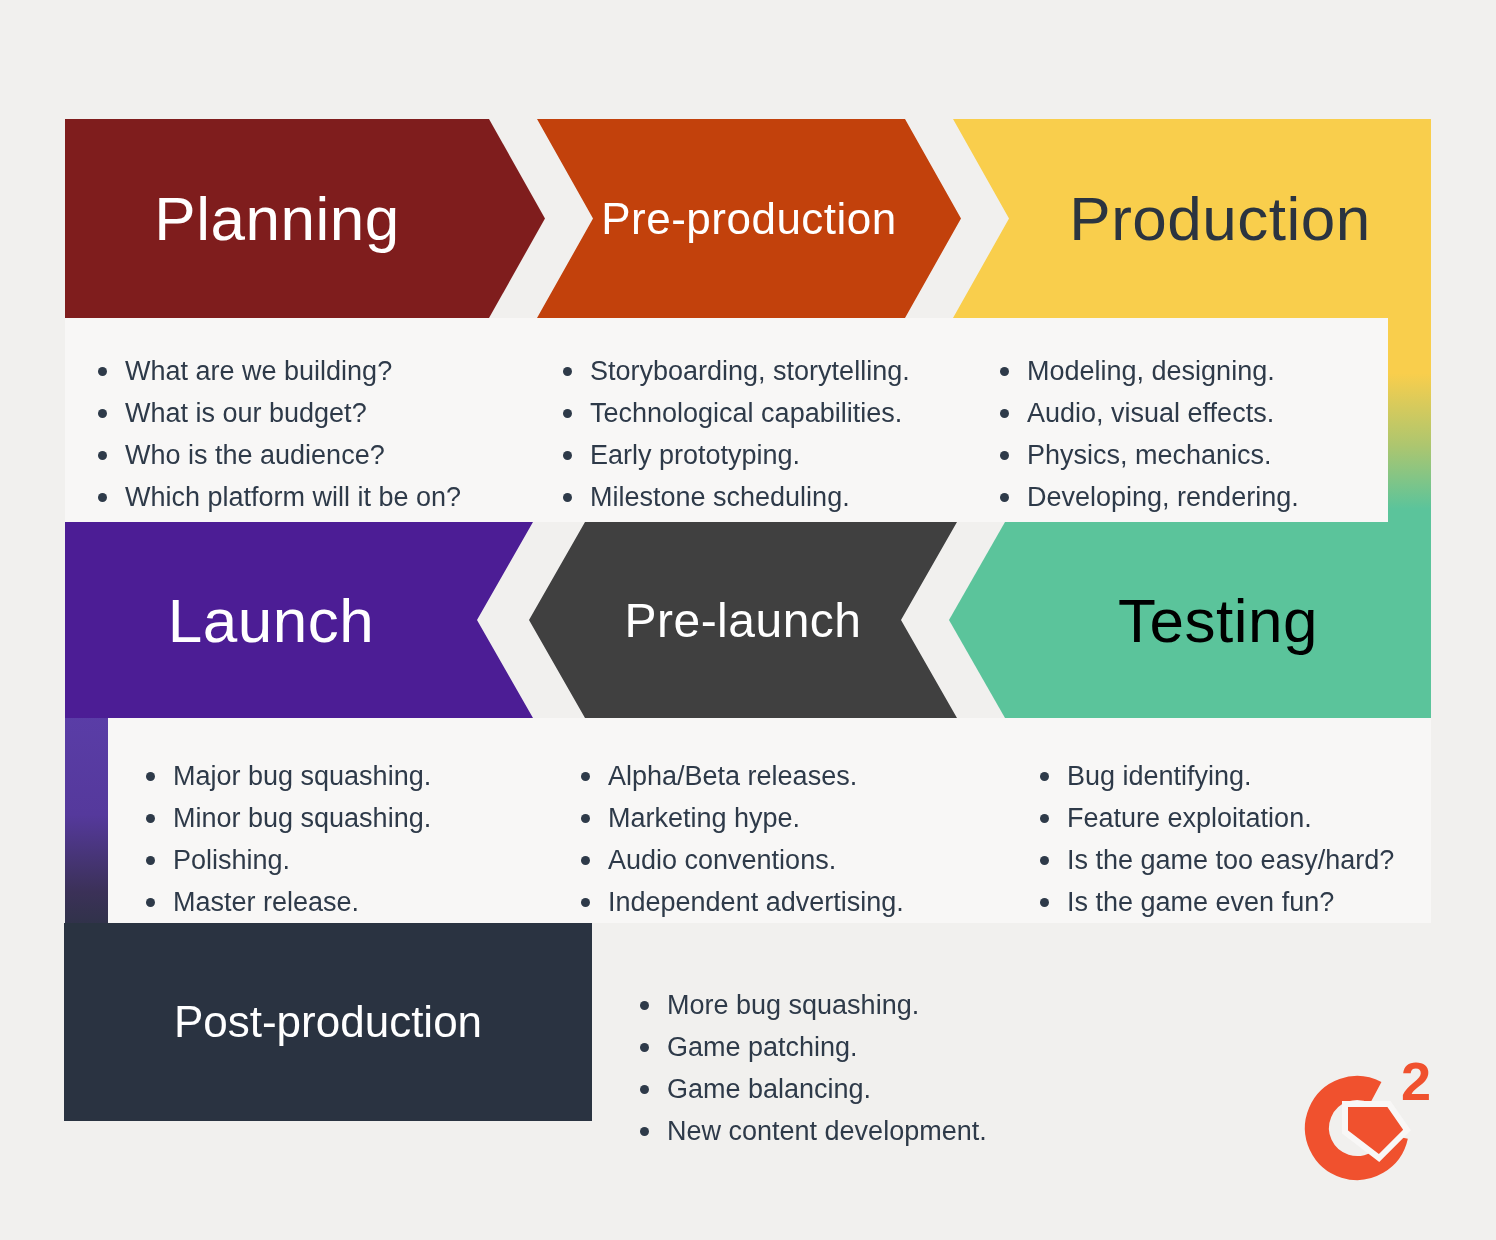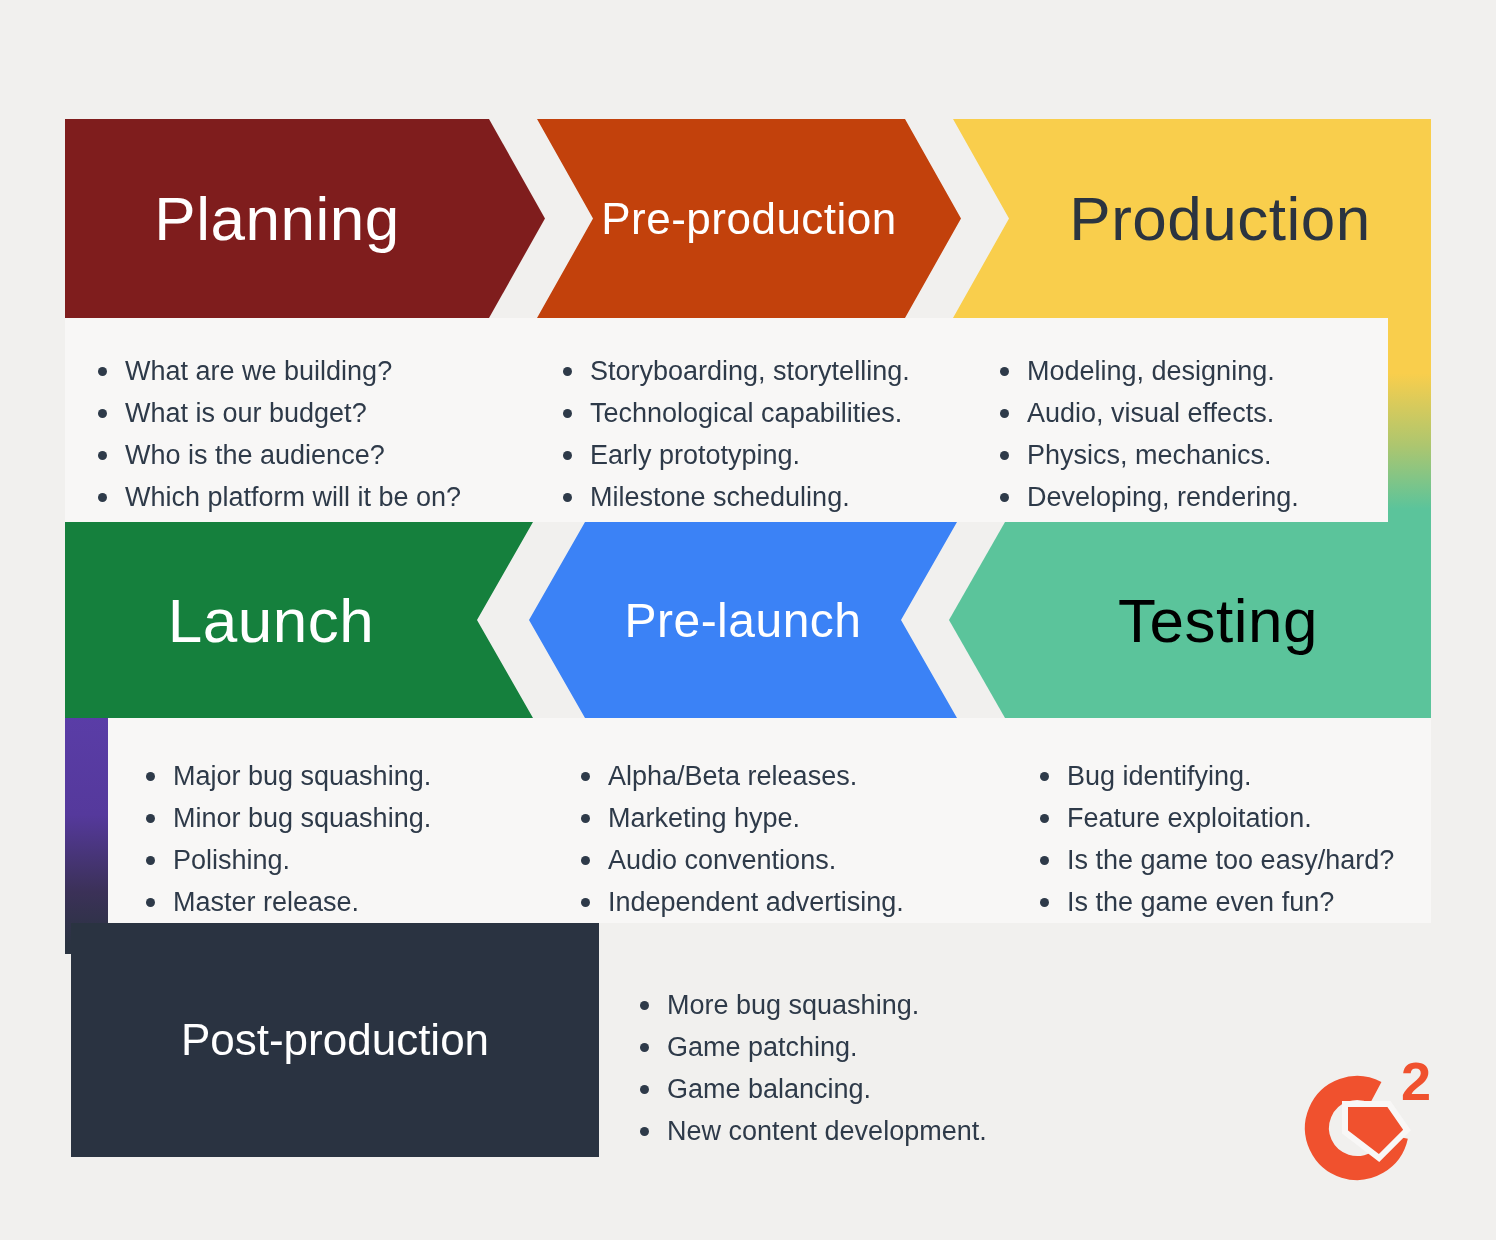--- a/index.html
+++ b/index.html
@@ -33,21 +33,21 @@
   .a-prelaunch{left:529px;width:428px;padding:0 56px;box-sizing:border-box;
     clip-path:polygon(56px 0,100% 0,calc(100% - 56px) 50%,100% 100%,56px 100%,0 50%);}
   .a-launch{left:65px;width:468px;padding-right:56px;box-sizing:border-box;
     clip-path:polygon(0 0,100% 0,calc(100% - 56px) 50%,100% 100%,0 100%);}
 
   .fs-big{font-size:62px;}
   .fs-mid{font-size:48px;}
   .fs-small{font-size:44px;}
 
   
-  .post-block{position:absolute;left:71px;top:923px;width:528px;height:234px;
+  .post-block{position:absolute;left:64px;top:923px;width:528px;height:198px;
     display:flex;align-items:center;justify-content:center;z-index:2;}
 
   
   .bullets{position:absolute;z-index:4;margin:16px;padding:0;list-style:none;}
   .bullets li{position:relative;padding-left:29px;font-size:27px;line-height:42px;
     color:#2E3A49;font-weight:500;white-space:nowrap;}
   .bullets li::before{content:"";position:absolute;left:2px;top:17px;width:9px;height:9px;
     border-radius:50%;background:#2E3A49;}
   .b-planning{left:80px;top:334px;}
   .b-preprod{left:545px;top:334px;}
@@ -77,24 +77,24 @@
   <div class="arrow a-preprod" style="background: #c2410c;">
     <span class="stage-label fs-small" style="color: rgb(255, 255, 255);">Pre-production</span>
   </div>
   <div class="arrow a-production" style="background: rgb(249, 206, 76);">
     <span class="stage-label fs-big" style="color: rgb(43, 52, 64);">Production</span>
   </div>
 
   <div class="arrow row2 a-testing" style="background: rgb(91, 196, 155);">
     <span class="stage-label fs-big" style="color: #000000;">Testing</span>
   </div>
-  <div class="arrow row2 a-prelaunch" style="background: #3b82f6;">
+  <div class="arrow row2 a-prelaunch" style="background: #404040;">
     <span class="stage-label fs-mid" style="color: rgb(255, 255, 255);">Pre-launch</span>
   </div>
-  <div class="arrow row2 a-launch" style="background: #15803d;">
+  <div class="arrow row2 a-launch" style="background: #4c1d95;">
     <span class="stage-label fs-big" style="color: rgb(255, 255, 255);">Launch</span>
   </div>
 
   <div class="post-block" style="background: rgb(42, 51, 65);">
     <span class="stage-label fs-small" style="color: rgb(255, 255, 255);">Post-production</span>
   </div>
 
   <ul class="bullets b-planning">
     <li>What are we building?</li>
     <li>What is our budget?</li>

